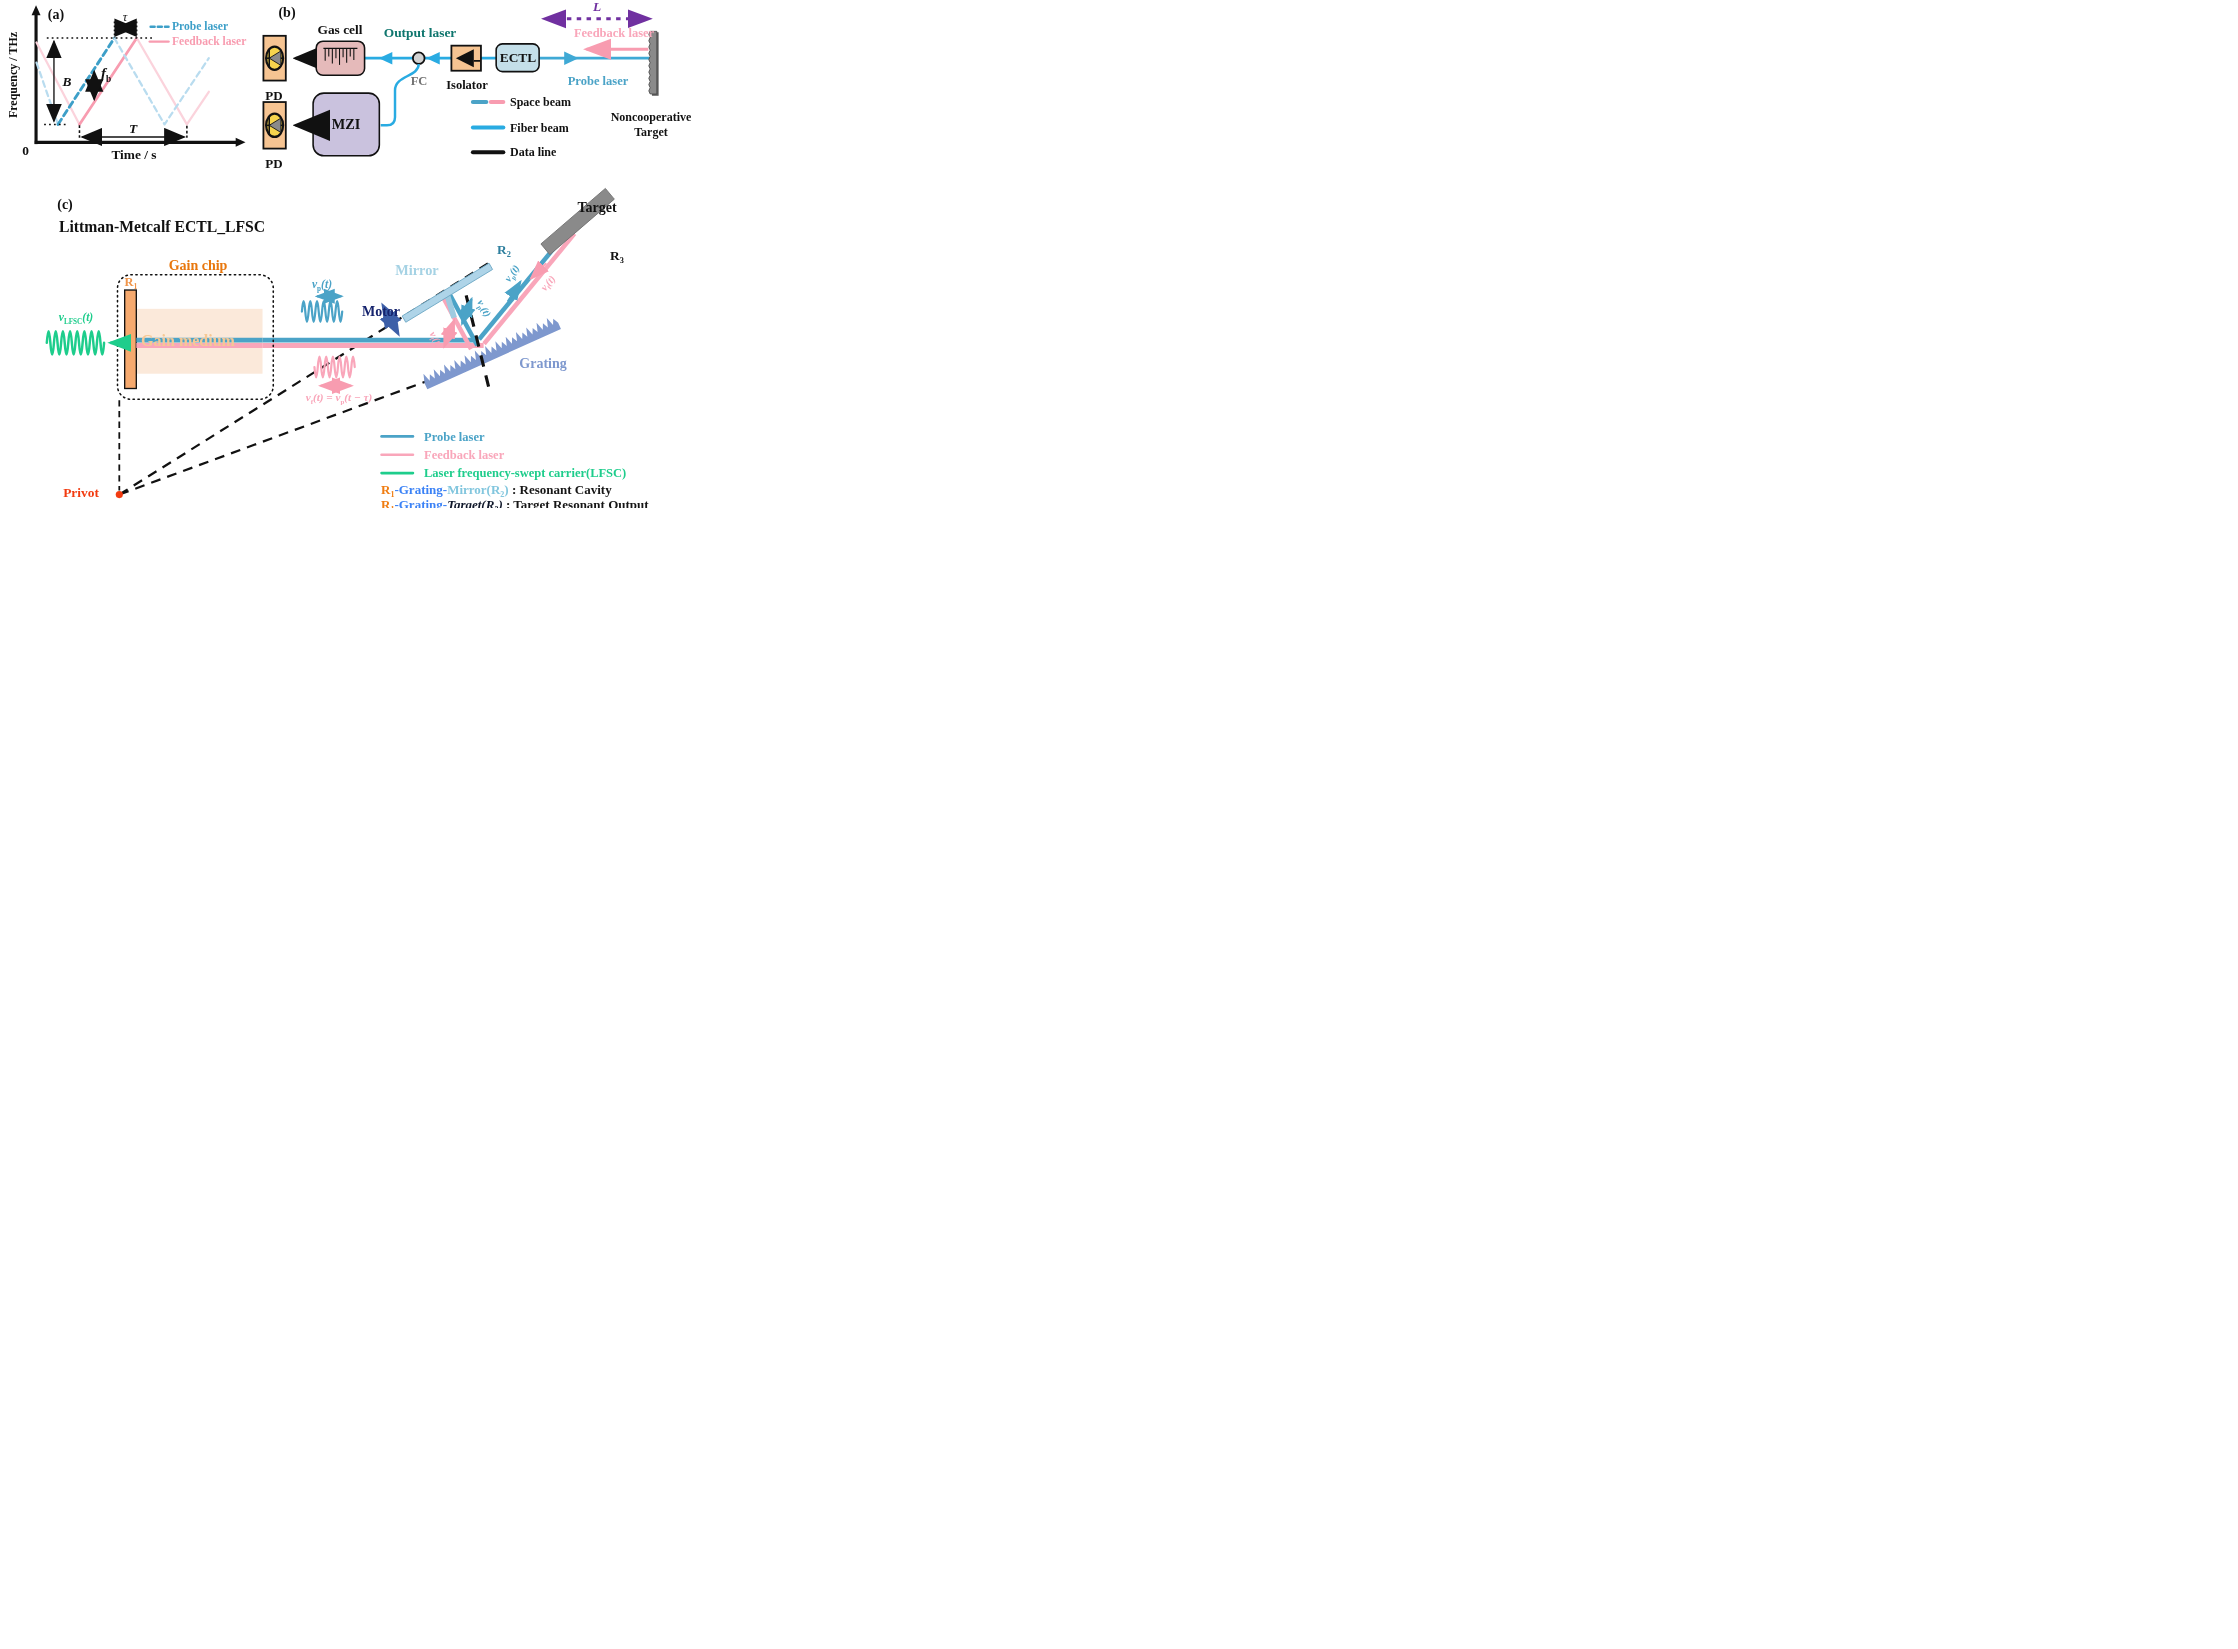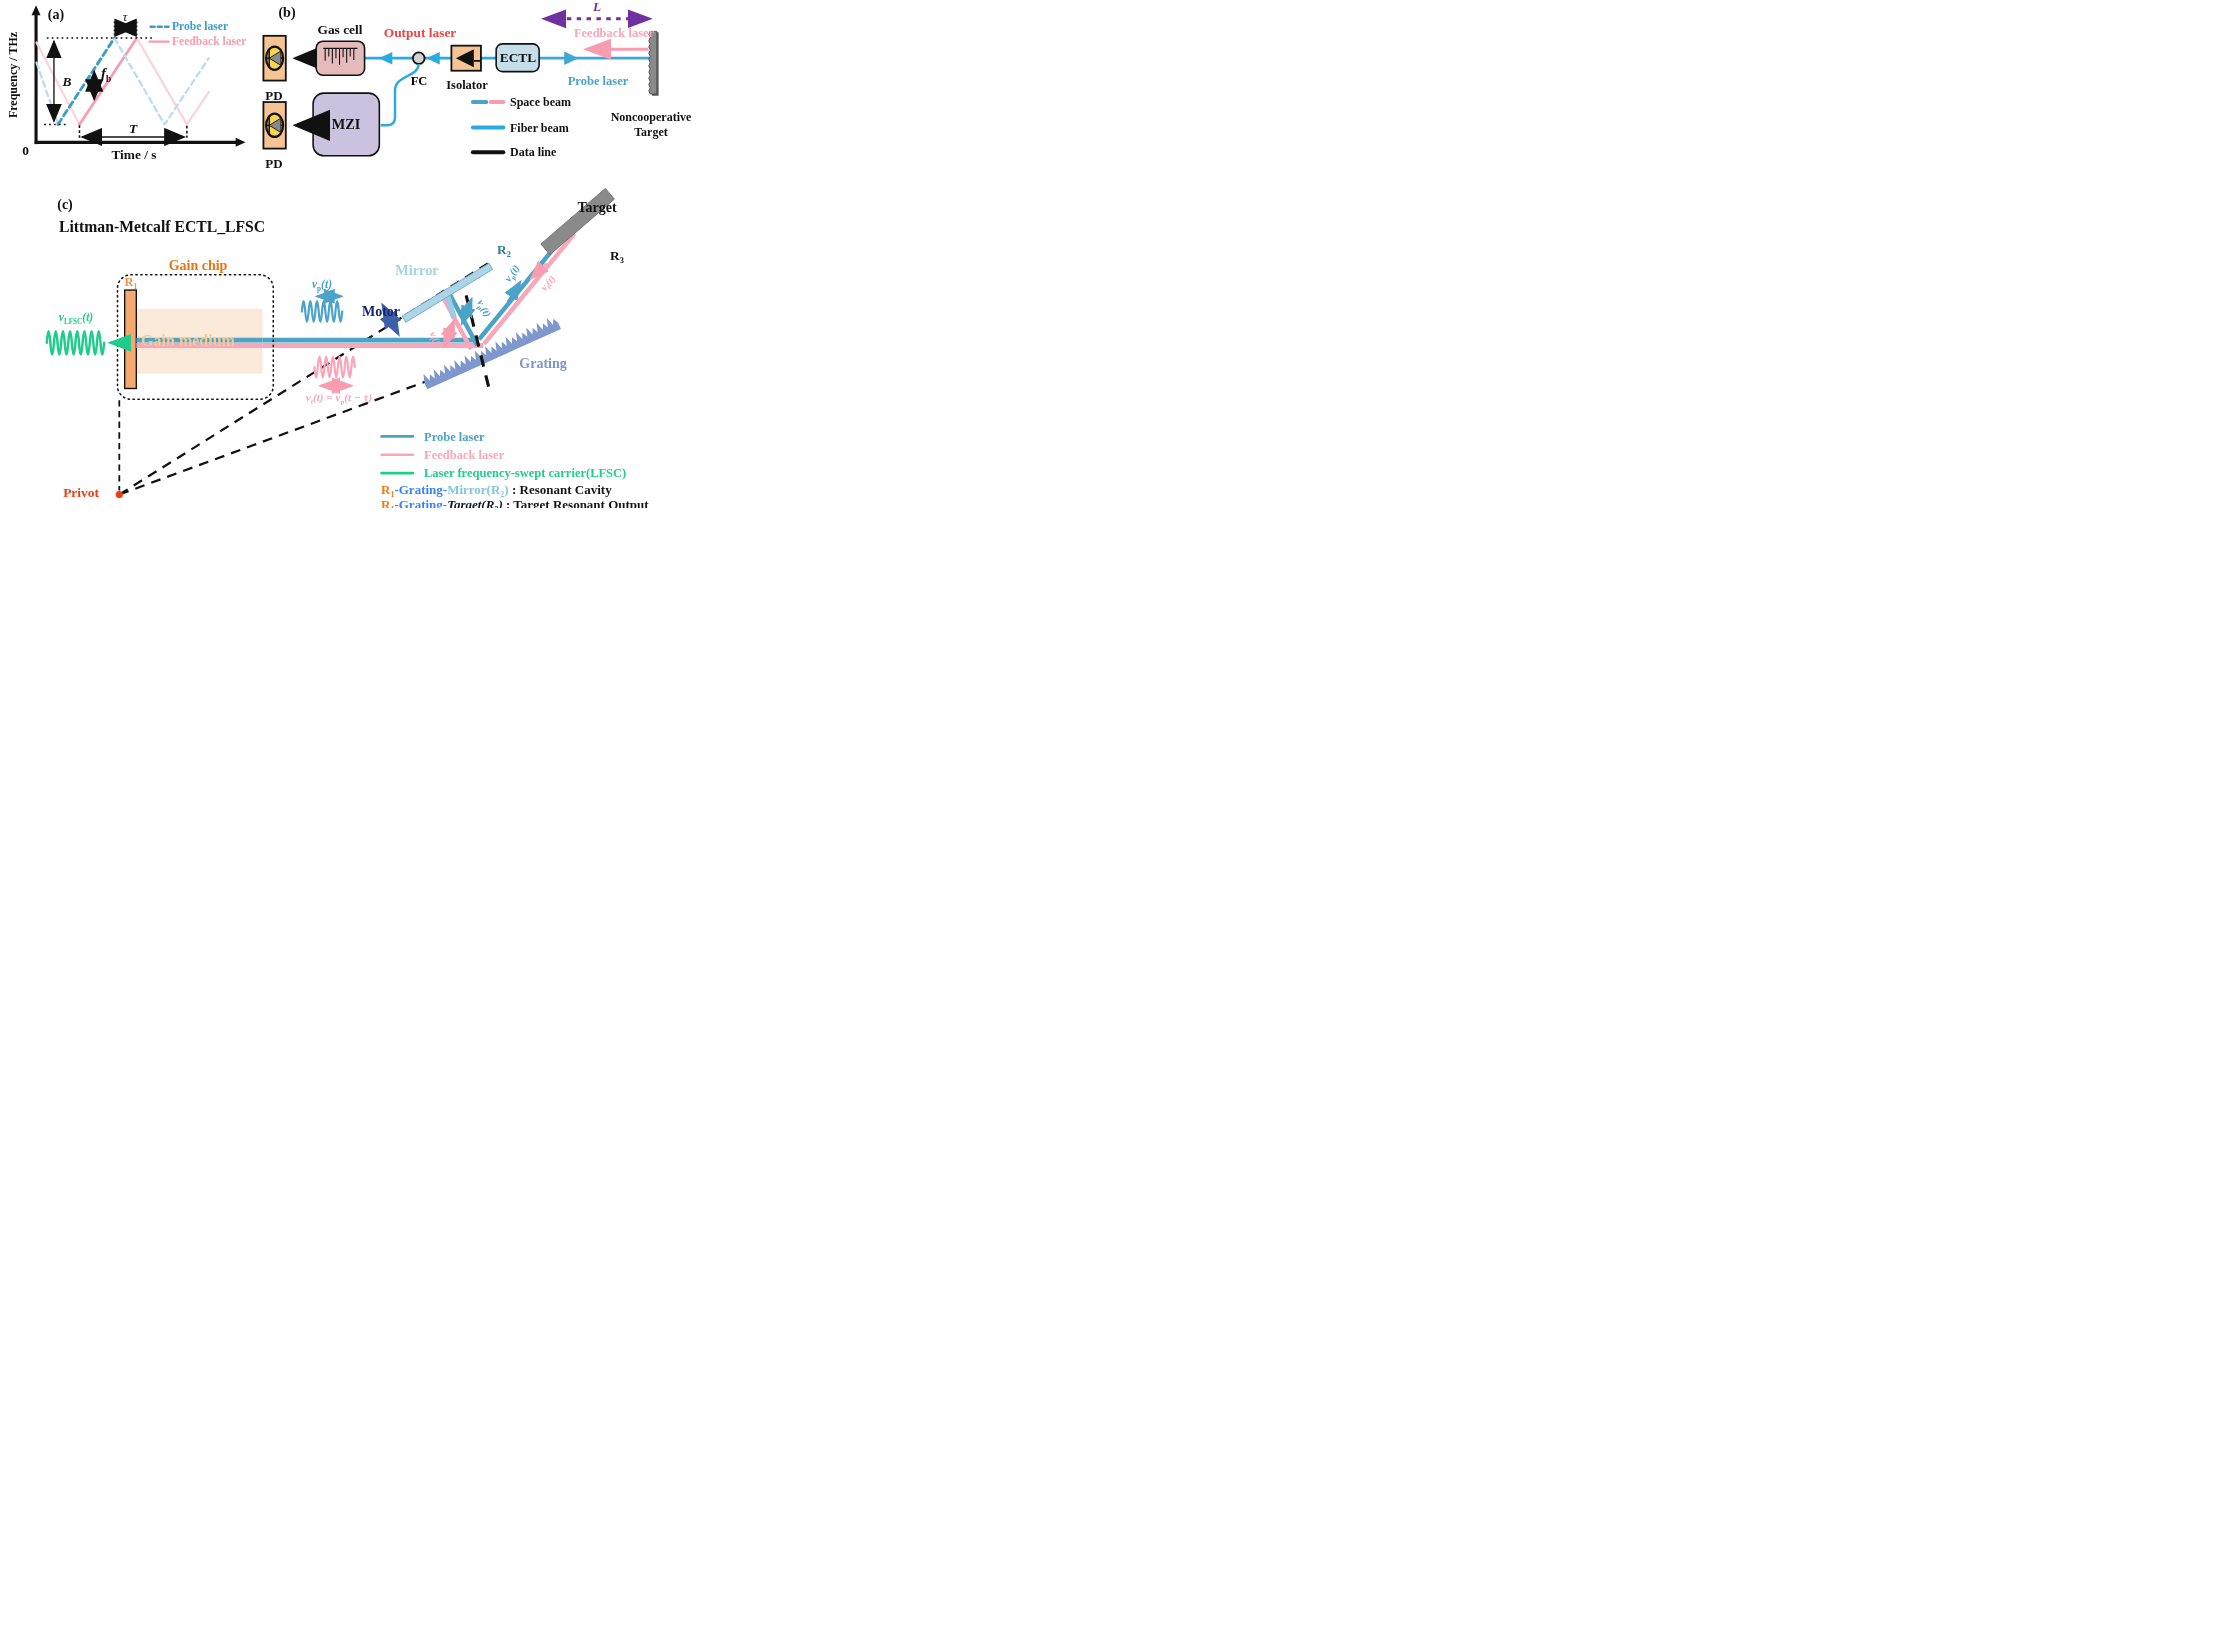--- a/index.html
+++ b/index.html
@@ -216,22 +216,22 @@
 <div class="lbl it" style="left:67px;top:82px;font-size:13.4px;color:#111;">B</div>
 <div class="lbl it" style="left:125px;top:17px;font-size:12.5px;color:#111;font-weight:normal;">τ</div>
 <div class="lbl" style="left:106px;top:75px;font-size:15px;color:#111;"><span class="it">f</span><span class="sub">b</span></div>
 <div class="lbl it" style="left:133px;top:129px;font-size:13.4px;color:#111;">T</div>
 <div class="lbl left" style="left:172px;top:27px;font-size:11.6px;color:#3d9fc8;">Probe laser</div>
 <div class="lbl left" style="left:172px;top:42px;font-size:11.6px;color:#f89cb0;">Feedback laser</div>
 
 <div class="lbl" style="left:287px;top:13.4px;font-size:14px;color:#111;">(b)</div>
 <div class="lbl" style="left:340px;top:29.6px;font-size:13.4px;color:#111;">Gas cell</div>
 <div class="lbl" style="left:274px;top:95px;font-size:13px;color:#111;">PD</div>
-<div class="lbl" style="left:420px;top:33px;font-size:13.4px;color:#ef4444;">Output laser</div>
-<div class="lbl" style="left:419px;top:81px;font-size:12.5px;color:#000000;text-align:center;">FC</div>
+<div class="lbl" style="left:420px;top:33px;font-size:13.4px;color:#0f766e;">Output laser</div>
+<div class="lbl" style="left:419px;top:81px;font-size:12.5px;color:#737373;text-align:center;">FC</div>
 <div class="lbl" style="left:467px;top:85px;font-size:12.5px;color:#111;">Isolator</div>
 <div class="lbl" style="left:518px;top:58px;font-size:13.4px;color:#111;">ECTL</div>
 <div class="lbl" style="left:346px;top:124px;font-size:14.3px;color:#111;">MZI</div>
 <div class="lbl" style="left:274px;top:163px;font-size:13px;color:#111;">PD</div>
 <div class="lbl" style="left:598px;top:81px;font-size:12.5px;color:#4ba3c7;">Probe laser</div>
 <div class="lbl" style="left:614px;top:33px;font-size:12.5px;color:#f9a6ba;">Feedback laser</div>
 <div class="lbl it" style="left:597px;top:7.2px;font-size:13.4px;color:#7030a0;">L</div>
 <div class="lbl" style="left:651px;top:117px;font-size:12px;color:#111;">Noncooperative</div>
 <div class="lbl" style="left:651px;top:132px;font-size:12px;color:#111;">Target</div>
 <div class="lbl left" style="left:510px;top:102px;font-size:12px;color:#111;">Space beam</div>

